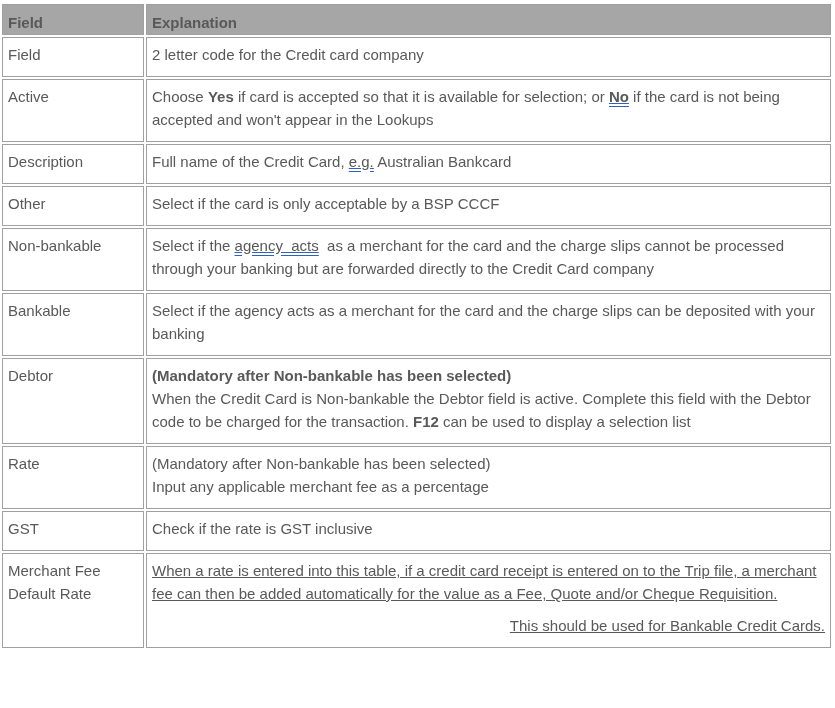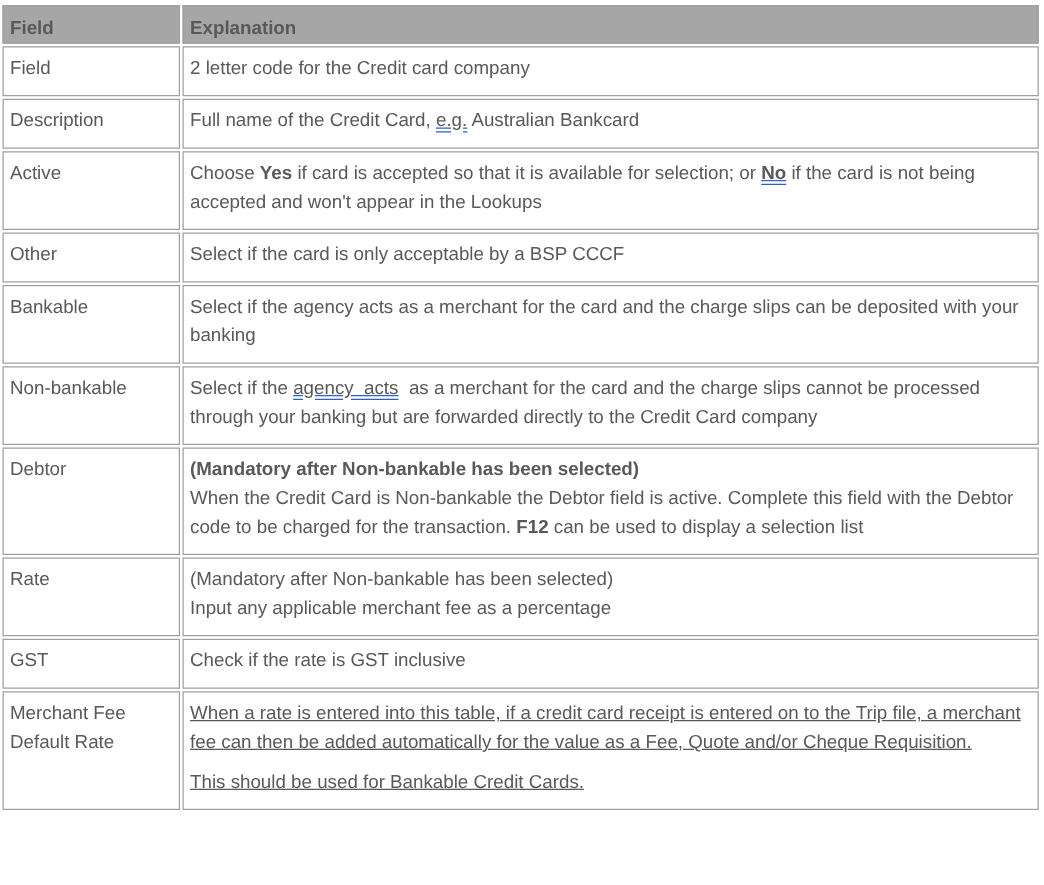--- a/index.html
+++ b/index.html
@@ -4,54 +4,54 @@
 <style>
   html, body { margin: 0; padding: 0; background: #ffffff; }
   body { width: 835px; height: 708px; overflow: hidden; font-family: "Liberation Sans", sans-serif; font-size: 15px; color: #595959; }
   table { border-collapse: separate; border-spacing: 2px; position: absolute; left: 0; top: 2px; width: 833px; }
   td, th { border: 1px solid #a0a0a0; padding: 5px 5px 10px 5px; vertical-align: top; line-height: 23px; text-align: left; }
   th { background: #a6a6a6; color: #595959; font-weight: bold; height: 22px; padding-top: 6px; padding-bottom: 0; }
   td.field { width: 130px; }
   .ul { text-decoration: underline; text-decoration-color: #2f5fbf; text-decoration-style: double; }
   b { color: #595959; }
   p { margin: 0; text-decoration: underline; }
-  p.gap { margin-top: 9px; }
+  p.gap { margin-top: 9px; text-align: right; }
 </style>
 </head>
 <body>
 
 <table>
   <tbody>
       <tr>
     <th>Field</th>
     <th>Explanation</th>
   </tr>
   <tr>
     <td class="field">Field</td>
     <td>2 letter code for the Credit card company</td>
   </tr>
   <tr>
+    <td class="field">Active</td>
+    <td><span>Choose </span><b>Yes</b><span> if card is accepted so that it is available for selection; or </span><b class="ul">No</b><span> if the card is not being accepted and won't appear in the Lookups</span></td>
+  </tr>
+  <tr>
     <td class="field">Description</td>
     <td><span>Full name of the Credit Card, </span><span class="ul">e.g.</span><span> Australian Bankcard</span></td>
-  </tr>
-  <tr>
-    <td class="field">Active</td>
-    <td><span>Choose </span><b>Yes</b><span> if card is accepted so that it is available for selection; or </span><b class="ul">No</b><span> if the card is not being accepted and won't appear in the Lookups</span></td>
   </tr>
   <tr>
     <td class="field">Other</td>
     <td>Select if the card is only acceptable by a BSP CCCF</td>
   </tr>
   <tr>
+    <td class="field">Non-bankable</td>
+    <td><span>Select if the </span><span class="ul" style="white-space:pre">agency  acts</span><span style="white-space:pre-wrap">  as a merchant for the card and the charge slips cannot be processed through your banking but are forwarded directly to the Credit Card company</span></td>
+  </tr>
+  <tr>
     <td class="field">Bankable</td>
     <td>Select if the agency acts as a merchant for the card and the charge slips can be deposited with your banking</td>
-  </tr>
-  <tr>
-    <td class="field">Non-bankable</td>
-    <td><span>Select if the </span><span class="ul" style="white-space:pre">agency  acts</span><span style="white-space:pre-wrap">  as a merchant for the card and the charge slips cannot be processed through your banking but are forwarded directly to the Credit Card company</span></td>
   </tr>
   <tr>
     <td class="field">Debtor</td>
     <td><b>(Mandatory after Non-bankable has been selected)</b><br><span>When the Credit Card is Non-bankable the Debtor field is active. Complete this field with the Debtor code to be charged for the transaction. </span><b>F12</b><span> can be used to display a selection list</span></td>
   </tr>
   <tr>
     <td class="field">Rate</td>
     <td><span>(Mandatory after Non-bankable has been selected)</span><br><span>Input any applicable merchant fee as a percentage</span></td>
   </tr>
   <tr>

